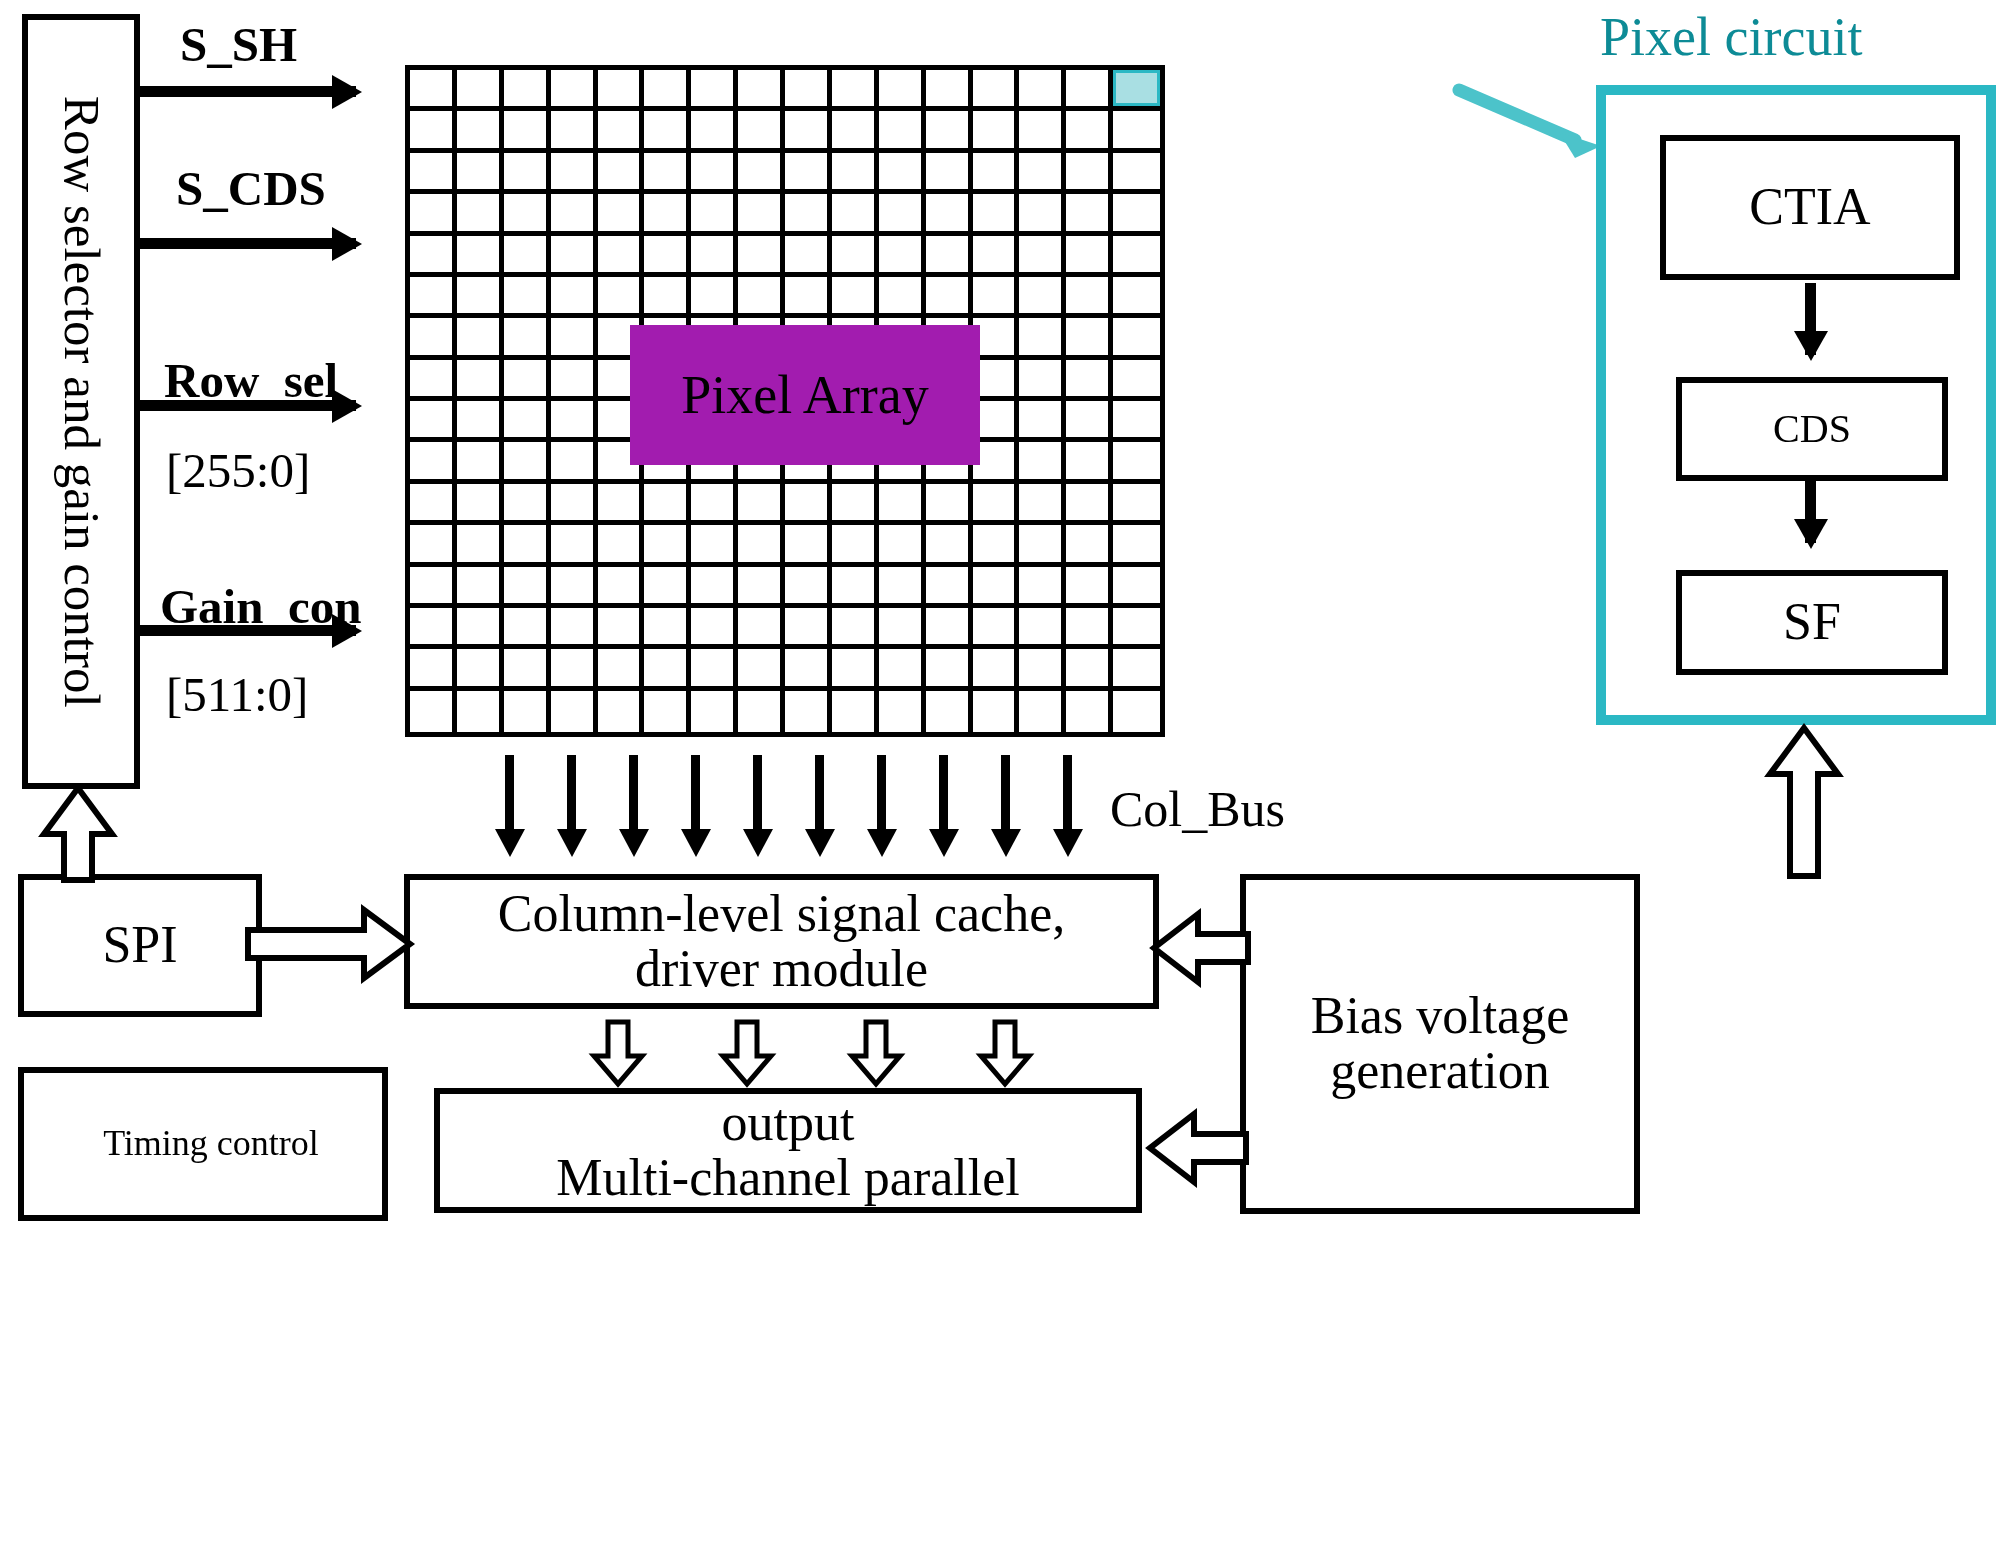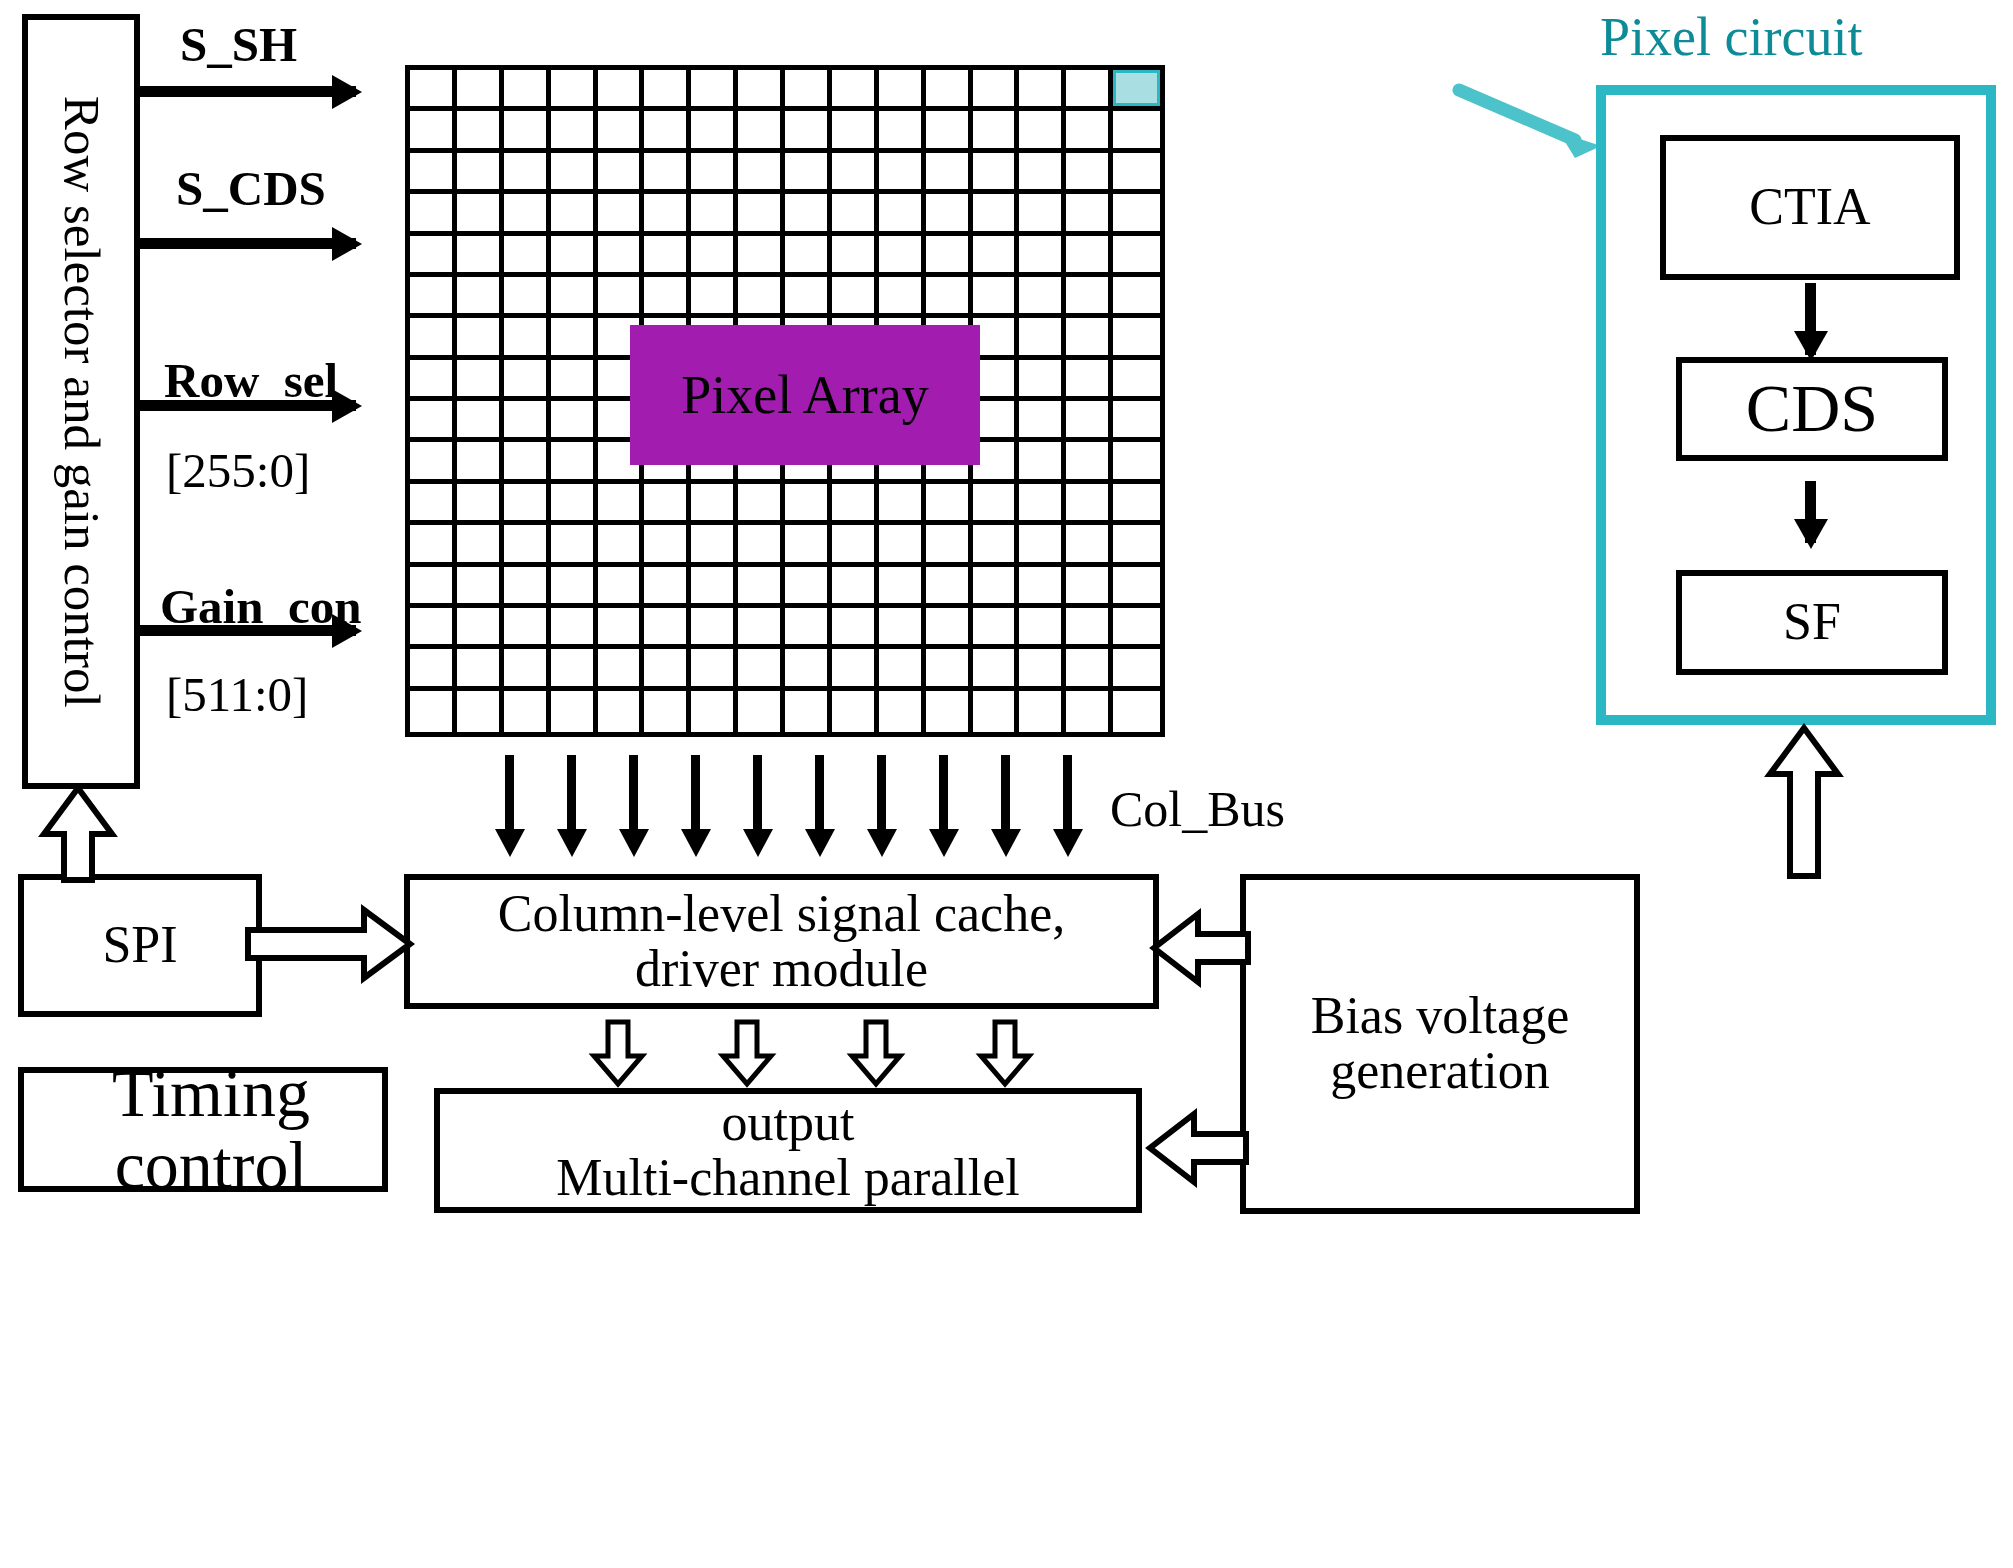--- a/index.html
+++ b/index.html
@@ -34,41 +34,41 @@
   .solid-arrow-h{position:absolute;height:11px;background:#000;}
   .solid-arrow-h::after{content:"";position:absolute;right:-6px;top:50%;
       transform:translateY(-50%);width:0;height:0;
       border-left:30px solid #000;border-top:17px solid transparent;border-bottom:17px solid transparent;}
 
   
   #pixel-circuit-title{position:absolute;left:1600px;top:6px;font-size:54px;color:#0d8b96;white-space:nowrap;}
   #pixel-circuit-frame{position:absolute;left:1596px;top:85px;width:400px;height:640px;
                        box-sizing:border-box;border:10px solid #2bb8c4;background:#fff;}
   #ctia-box{left:1660px;top:135px;width:300px;height:145px;font-size:52px;}
-  #cds-box{left:1676px;top:357px;width:272px;height:104px;font-size:68px;}
+  #cds-box{left:1676px;top:377px;width:272px;height:104px;font-size:40px;}
   #sf-box{left:1676px;top:570px;width:272px;height:105px;font-size:52px;}
 
   .solid-arrow-v{position:absolute;width:11px;background:#000;}
   .solid-arrow-v::after{content:"";position:absolute;bottom:-6px;left:50%;
       transform:translateX(-50%);width:0;height:0;
       border-top:30px solid #000;border-left:17px solid transparent;border-right:17px solid transparent;}
 
   
   #teal-pointer{position:absolute;left:1455px;top:88px;width:180px;height:75px;}
 
   
   .colbus-arrow{position:absolute;width:9px;background:#000;top:755px;height:78px;}
   .colbus-arrow::after{content:"";position:absolute;bottom:-24px;left:50%;
       transform:translateX(-50%);width:0;height:0;
       border-top:28px solid #000;border-left:15px solid transparent;border-right:15px solid transparent;}
   #colbus-label{position:absolute;left:1110px;top:780px;font-size:50px;white-space:nowrap;}
 
   
   #spi-box{left:18px;top:874px;width:244px;height:143px;font-size:52px;}
-  #timing-box{left:18px;top:1067px;width:370px;height:125px;font-size:68px;padding-left:16px;}
+  #timing-box{left:18px;top:1067px;width:370px;height:154px;font-size:36px;padding-left:16px;}
   #col-cache-box{left:404px;top:874px;width:755px;height:135px;font-size:52px;}
   #multi-out-box{left:434px;top:1088px;width:708px;height:125px;font-size:52px;}
   #bias-box{left:1240px;top:874px;width:400px;height:340px;font-size:52px;}
   .twoline{display:block;}
 
   
   .hollow{position:absolute;}
   .hollow svg{display:block;overflow:visible;}
 </style>
 </head>

